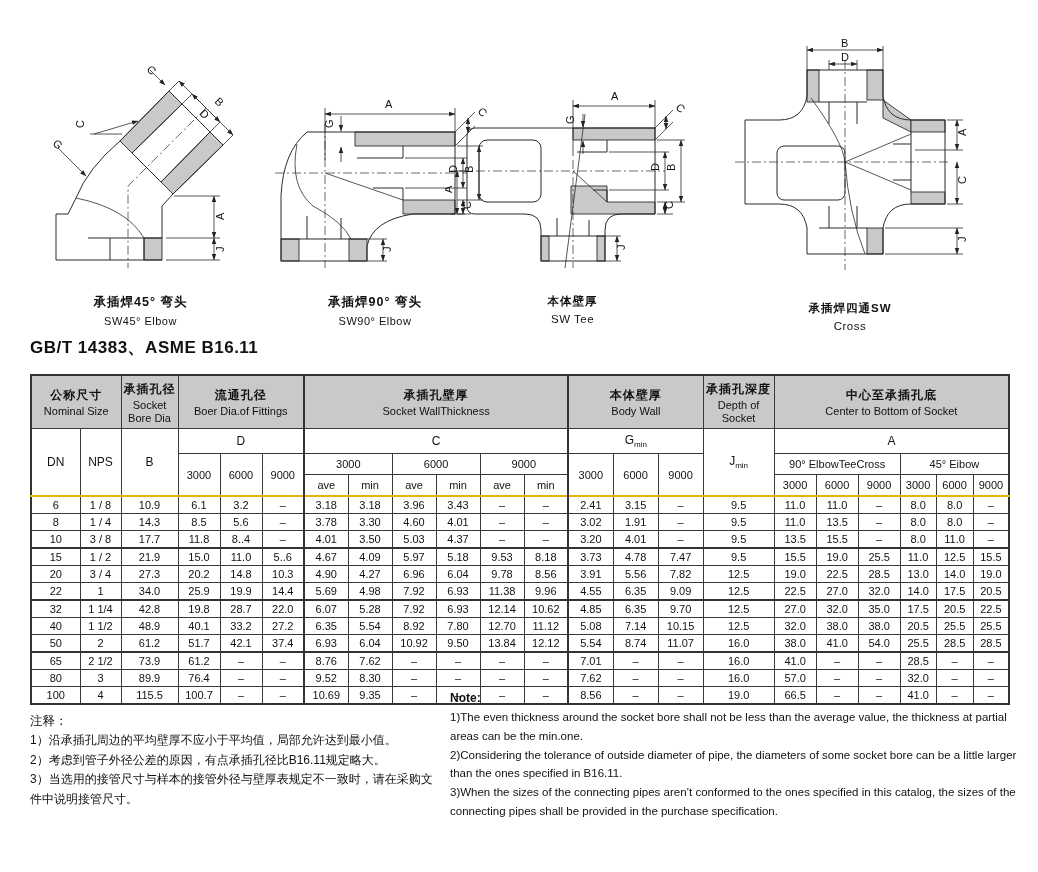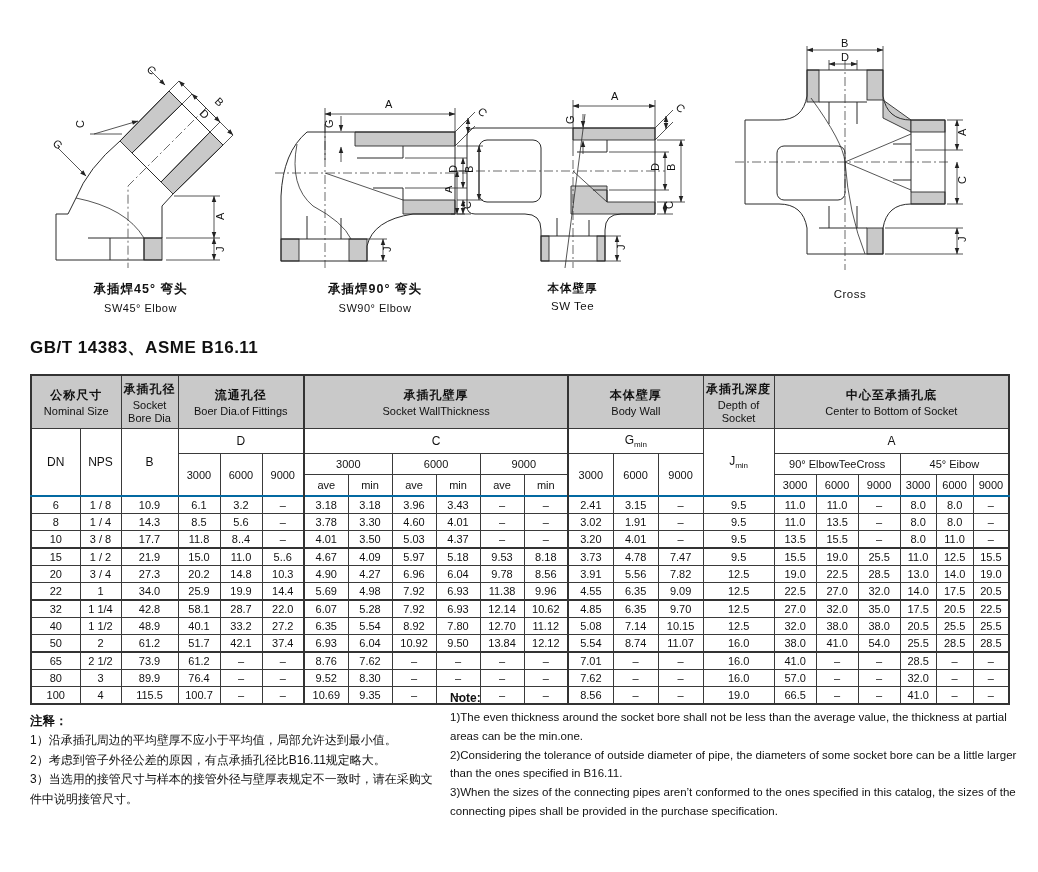--- a/index.html
+++ b/index.html
@@ -1,21 +1,21 @@
 <!DOCTYPE html>
 <html><head>
 <meta charset="utf-8">
 <style>
   html,body{margin:0;padding:0;background:#fff}
   body{width:1038px;height:872px;position:relative;font-family:"Liberation Sans","DejaVu Sans",sans-serif;color:#111;overflow:hidden}
   .page{position:absolute;inset:0;background:#fff}
 
   
   figure{position:absolute;margin:0;text-align:center}
-  figcaption{margin-top:6px}
+  figcaption{margin-top:19px}
   figcaption .cn{font-size:12.5px;font-weight:bold;letter-spacing:1px}
   figcaption .en{font-size:11px;margin-top:4px;letter-spacing:.5px}
   figure.small-cap .cn{font-size:11.5px}
   figure.small-cap .en{font-size:11.5px}
   svg .ln{stroke:#2b2b2b;stroke-width:1;fill:none}
   svg .thin{stroke:#2b2b2b;stroke-width:.8;fill:none}
   svg .gray{fill:#c9c9c9;stroke:#2b2b2b;stroke-width:.9}
   svg .cl{stroke:#2b2b2b;stroke-width:.7;stroke-dasharray:9 3 2 3;fill:none}
   svg .dim,svg .ext{stroke:#2b2b2b;stroke-width:.8;fill:none}
   svg text{font-size:11px;fill:#111;font-family:"Liberation Sans",sans-serif}
@@ -24,29 +24,29 @@
   .title{position:absolute;left:30px;top:336px;font-size:17px;font-weight:bold;letter-spacing:.5px}
 
   
   table{position:absolute;left:30px;top:374px;width:978px;border-collapse:collapse;table-layout:fixed;border:2px solid #333}
   th,td{border:1px solid #3a3a3a;text-align:center;vertical-align:middle;padding:0;font-weight:normal;font-size:11px;overflow:hidden;white-space:nowrap}
   thead tr.r1 th{background:#c9c9c9;height:52px;border-bottom:1px solid #3a3a3a}
   thead tr.r1 .cn{font-size:12px;font-weight:bold;letter-spacing:1px}
   thead tr.r1 .en{font-size:11px;margin-top:1px}
   thead tr.r2 th{height:24px;font-size:12px}
   thead tr.r3 th,thead tr.r4 th{height:20px;font-size:11px}
-  thead{border-bottom:2px solid #0369a1}
+  thead{border-bottom:2px solid #eab308}
   tbody td{height:16px}
   tr.group-start td{border-top:2px solid #333}
   .bl2{border-left:2px solid #333 !important}
   sub{font-size:8px}
 
   
   .notes-cn{position:absolute;left:30px;top:711px;width:408px;font-size:12px;line-height:1.62}
-  .notes-cn .nt{font-weight:bold;font-size:12.5px}
+  .notes-cn .nt{font-weight:normal;font-size:12.5px}
   .notes-en{position:absolute;left:450px;top:689px;width:572px;font-size:11.5px;line-height:1.62}
   .notes-en .nt{font-weight:bold;font-size:12px}
 </style>
 </head>
 <body>
 
 <div class="page">
 
   <figure style="left:28px;top:56px;width:225px">
     <svg width="225" height="215" viewBox="0 0 225 215">
@@ -205,20 +205,21 @@
       <path class="dim" marker-start="url(#ah)" marker-end="url(#ah)" d="M242,82 L242,112"></path>
       <text transform="rotate(-90 251 98)" x="251" y="98">A</text>
       <path class="ext" d="M232,166 L248,166"></path>
       <path class="dim" marker-start="url(#ah)" marker-end="url(#ah)" d="M242,124 L242,166"></path>
       <text transform="rotate(-90 251 146)" x="251" y="146">C</text>
       <path class="ext" d="M170,190 L248,190 M170,216 L248,216"></path>
       <path class="dim" marker-start="url(#ah)" marker-end="url(#ah)" d="M242,190 L242,216"></path>
       <text transform="rotate(-90 251 204)" x="251" y="204">J</text>
     </svg>
     <figcaption>
+      <div class="cn">承插焊四通SW</div>
       <div class="en">Cross</div>
     </figcaption>
   </figure>
 
   <div class="title">GB/T  14383、ASME B16.11</div>
 
   <table>
     <colgroup>
       <col style="width:49px">
         <col style="width:41px">
@@ -456,21 +457,21 @@
           <td>27.0</td>
           <td>32.0</td>
           <td>14.0</td>
           <td>17.5</td>
           <td>20.5</td>
         </tr>
         <tr class="group-start">
           <td>32</td>
           <td>1 1/4</td>
           <td>42.8</td>
-          <td>58.1</td>
+          <td>19.8</td>
           <td>28.7</td>
           <td>22.0</td>
           <td class="bl2">6.07</td>
           <td>5.28</td>
           <td>7.92</td>
           <td>6.93</td>
           <td>12.14</td>
           <td>10.62</td>
           <td class="bl2">4.85</td>
           <td>6.35</td>

